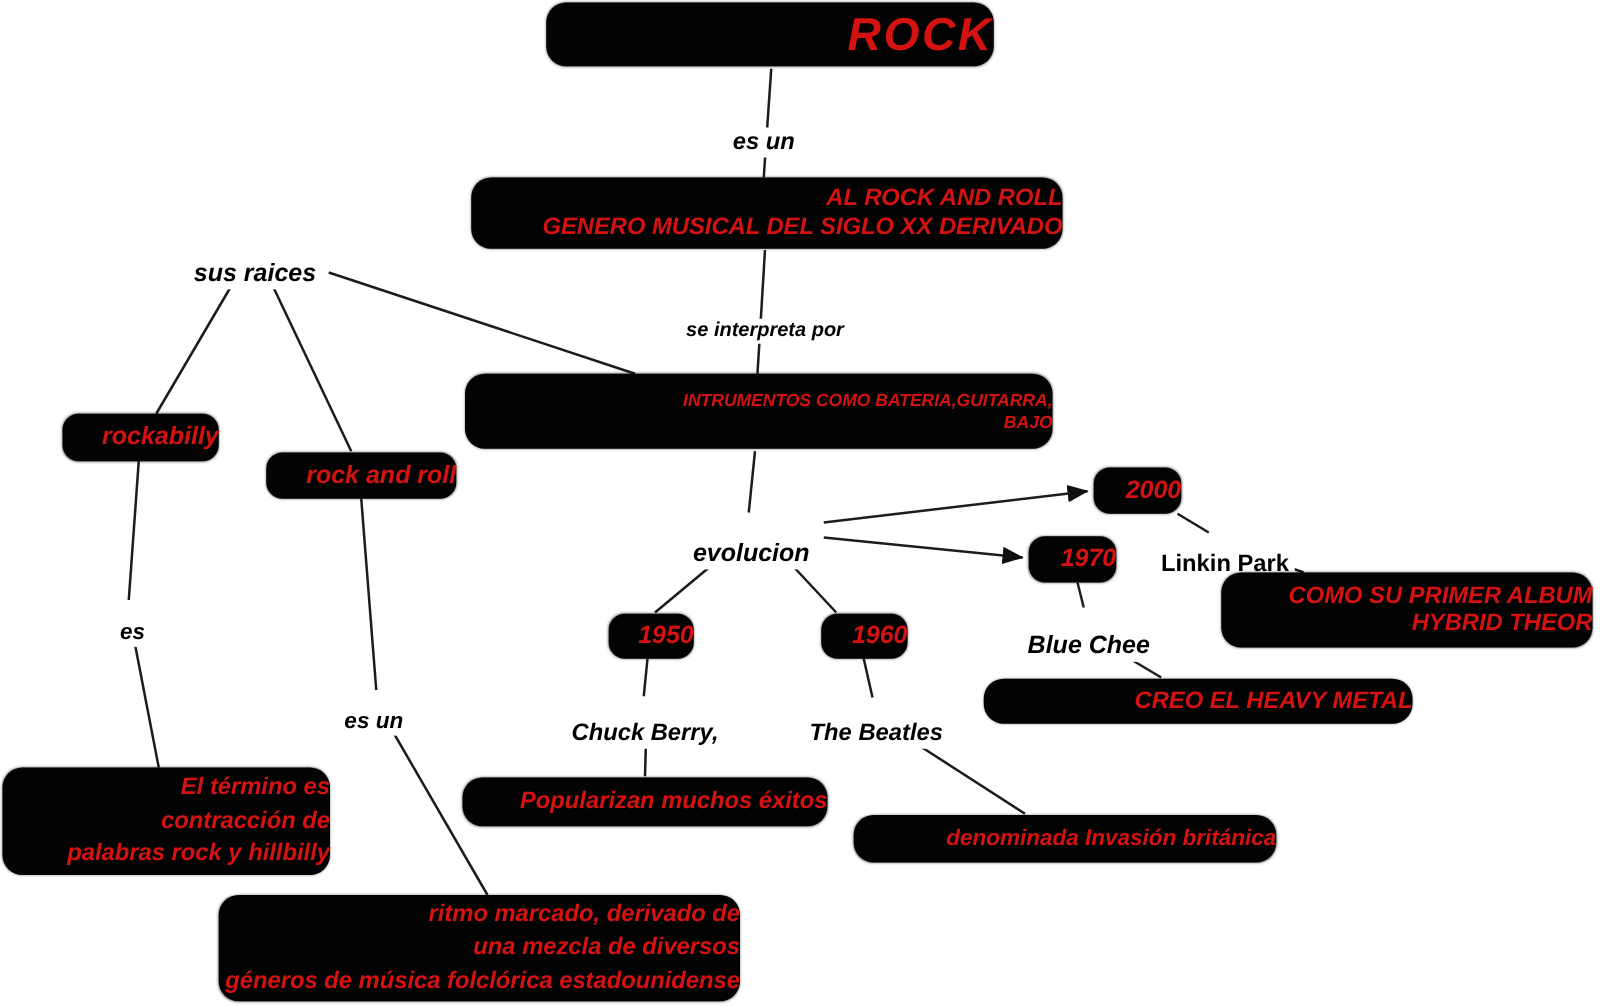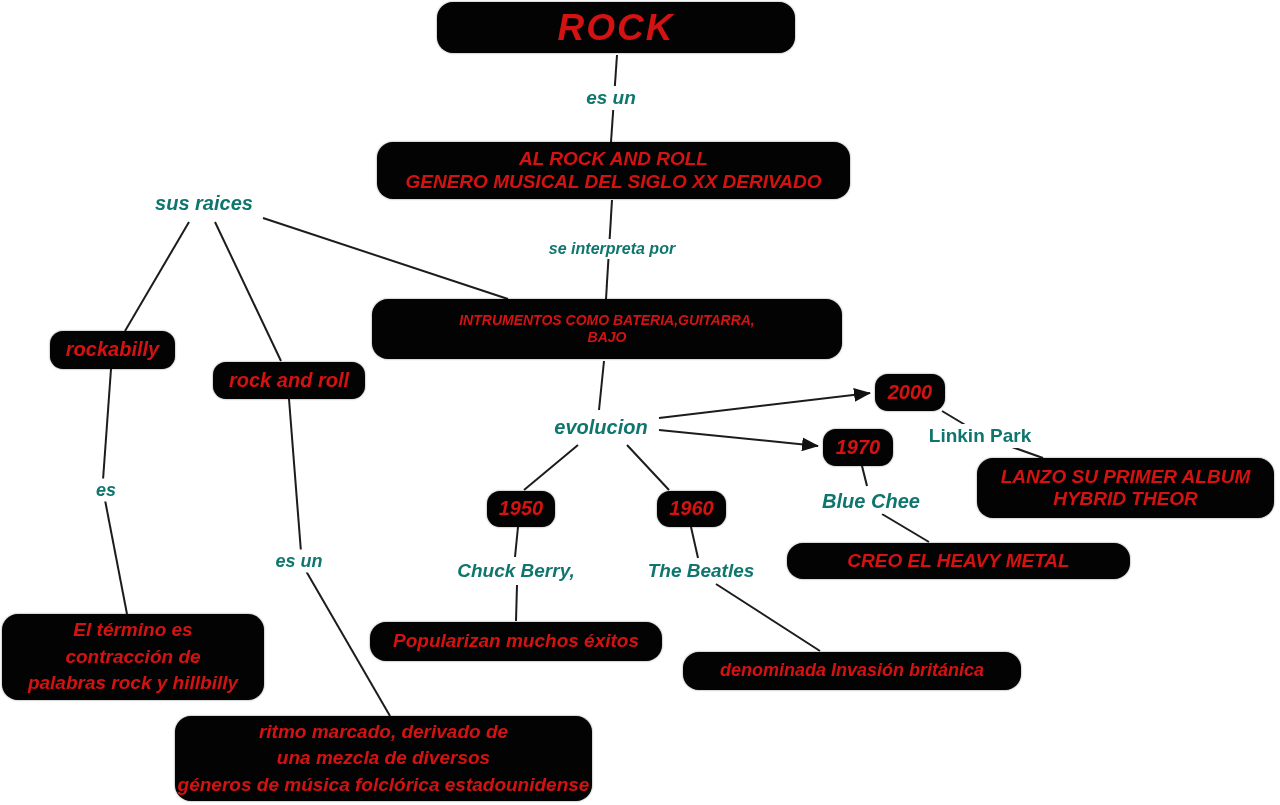--- a/index.html
+++ b/index.html
@@ -19,40 +19,41 @@
   }
   .node {
     position: absolute;
     background: #030303;
     border-radius: 16px;
     color: #d51212;
     font-weight: bold;
     font-style: italic;
     display: flex;
     flex-direction: column;
-    align-items: center;
+    align-items: flex-end;
     justify-content: center;
     text-align: center;
     z-index: 3;
     box-shadow: 0 0 2px rgba(0,0,0,0.55);
     line-height: 1.18;
     white-space: nowrap;
   }
   .node.small { border-radius: 13px; }
   .edge-label {
     position: absolute;
     transform: translate(-50%, -50%);
-    color: #0f766e;
+    color: #000000;
     font-weight: bold;
     font-style: italic;
     background: #ffffff;
     padding: 1px 5px;
     z-index: 2;
     white-space: nowrap;
     text-align: center;
+    margin-top: 16px;
   }
   .edge-label.upright { font-style: normal; }
 </style>
 </head>
 <body>
 
 <div id="canvas">
 
   <svg id="edges" viewBox="0 0 1280 805" xmlns="http://www.w3.org/2000/svg">
     <defs>
@@ -127,21 +128,21 @@
 
   <div class="node small" style="left:823px; top:429px; width:70px; height:37px; font-size:20px;">
     <div>1970</div>
   </div>
 
   <div class="node small" style="left:875px; top:374px; width:70px; height:37px; font-size:20px;">
     <div>2000</div>
   </div>
 
   <div class="node" style="left:977px; top:458px; width:297px; height:60px; font-size:19px;">
-    <div>LANZO SU PRIMER ALBUM</div>
+    <div>COMO SU PRIMER ALBUM</div>
     <div>HYBRID THEOR</div>
   </div>
 
   <div class="node" style="left:787px; top:543px; width:343px; height:36px; font-size:19px;">
     <div>CREO EL HEAVY METAL</div>
   </div>
 
   <div class="node" style="left:2px; top:614px; width:262px; height:86px; font-size:19px; line-height:1.4;">
     <div>El término es</div>
     <div>contracción de</div>

